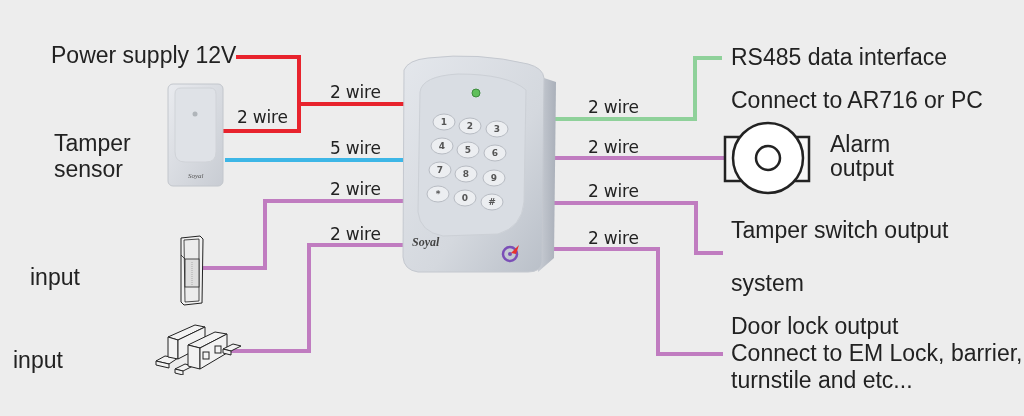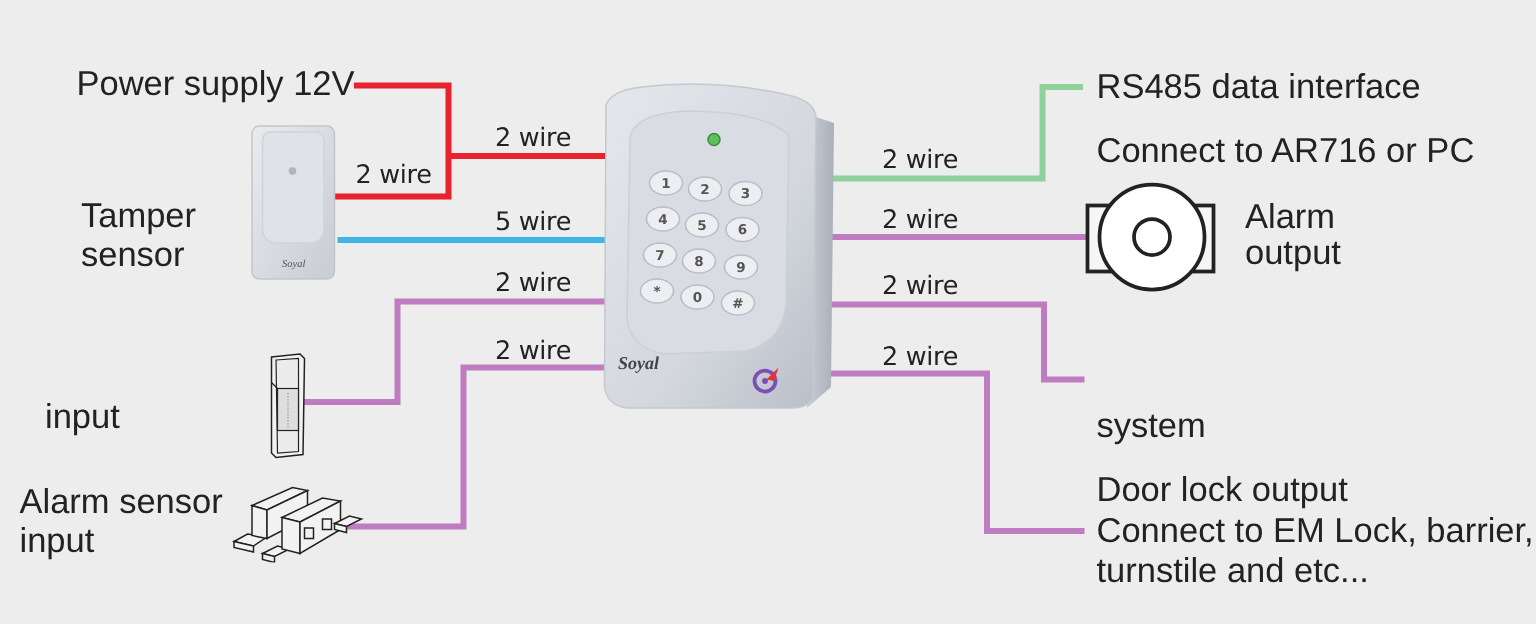--- a/index.html
+++ b/index.html
@@ -154,35 +154,35 @@
   <svg class="dev" style="left:722px;top:119px" width="92" height="78" viewBox="0 0 92 78">
     <rect x="3" y="18" width="84" height="44" fill="#f6f6f6" stroke="#222" stroke-width="2.5"></rect>
     <circle cx="46" cy="39" r="35" fill="#ffffff" stroke="#222" stroke-width="2.5"></circle>
     <circle cx="46" cy="39" r="12" fill="#ffffff" stroke="#222" stroke-width="2.5"></circle>
   </svg>
 
   <div class="lbl" style="left:51px;top:42px">Power supply 12V</div>
   <div class="lbl" style="left:54px;top:130px">Tamper</div>
   <div class="lbl" style="left:54px;top:156px">sensor</div>
   <div class="lbl" style="left:30px;top:264px">input</div>
-  <div class="lbl" style="left:13px;top:321px">Alarm sensor</div>
   <div class="lbl" style="left:13px;top:347px">input</div>
 
   <div class="wl" style="left:330px;top:82px">2 wire</div>
   <div class="wl" style="left:237px;top:107px">2 wire</div>
   <div class="wl" style="left:330px;top:138px">5 wire</div>
   <div class="wl" style="left:330px;top:179px">2 wire</div>
   <div class="wl" style="left:330px;top:224px">2 wire</div>
   <div class="wl" style="left:588px;top:97px">2 wire</div>
   <div class="wl" style="left:588px;top:137px">2 wire</div>
   <div class="wl" style="left:588px;top:181px">2 wire</div>
   <div class="wl" style="left:588px;top:228px">2 wire</div>
 
   <div class="lbl" style="left:731px;top:44px">RS485 data interface</div>
   <div class="lbl" style="left:731px;top:87px">Connect to AR716 or PC</div>
   <div class="lbl" style="left:830px;top:131px">Alarm</div>
   <div class="lbl" style="left:830px;top:155px">output</div>
+  <div class="lbl" style="left:731px;top:217px">Tamper switch output</div>
   <div class="lbl" style="left:731px;top:270px">system</div>
   <div class="lbl" style="left:731px;top:313px">Door lock output</div>
   <div class="lbl" style="left:731px;top:340px">Connect to EM Lock, barrier,</div>
   <div class="lbl" style="left:731px;top:367px">turnstile and etc...</div>
 
 </div>
 
 </body></html>

